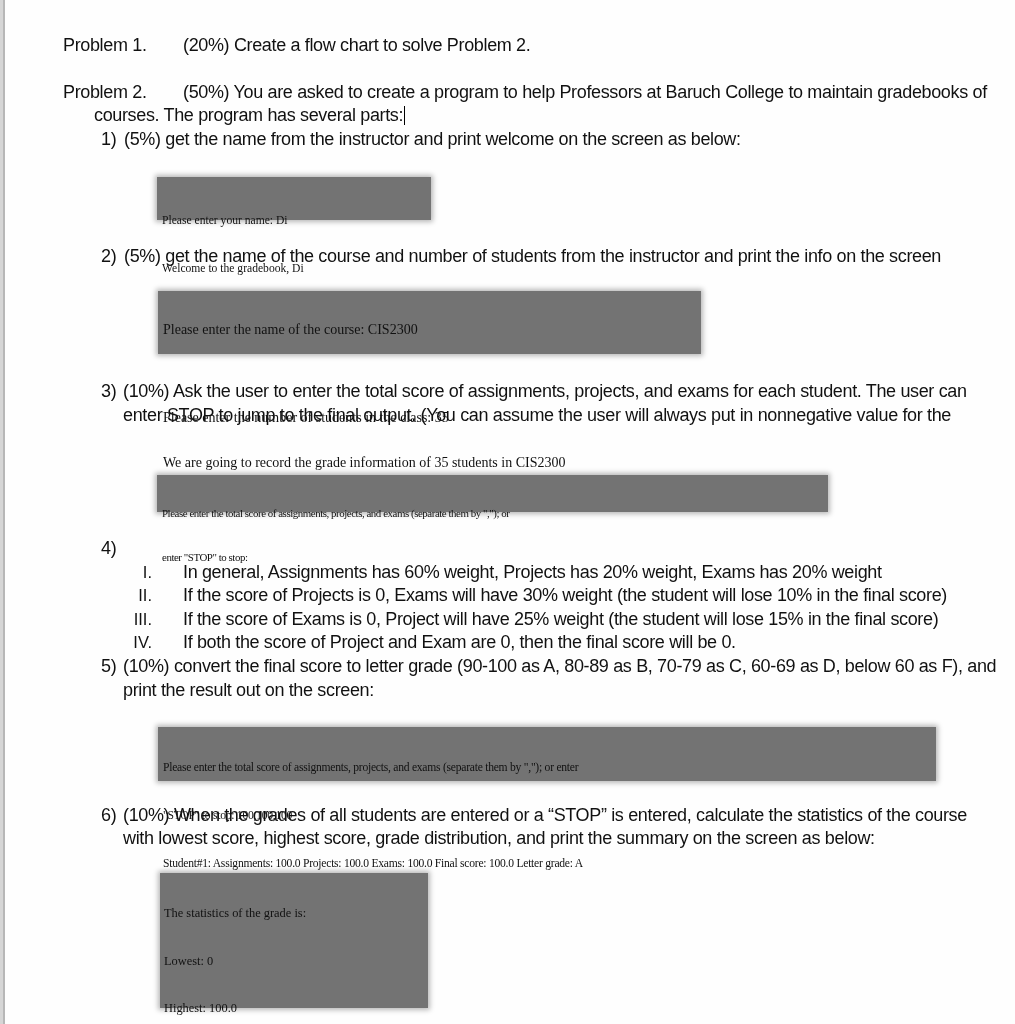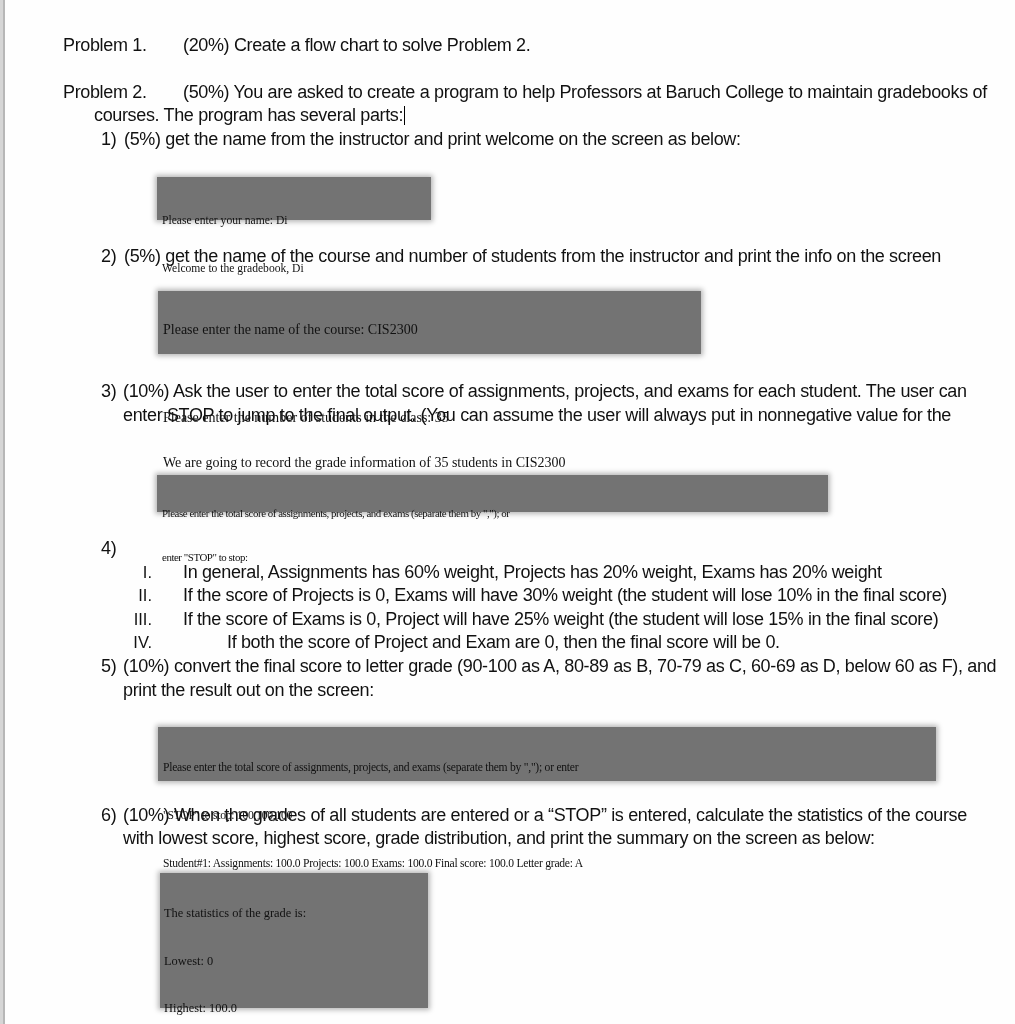--- a/index.html
+++ b/index.html
@@ -92,21 +92,21 @@
   <div class="roman" style="left:122px; top:561px;">I.</div>
   <div class="txt" style="left:183px; top:561px;">In general, Assignments has 60% weight, Projects has 20% weight, Exams has 20% weight</div>
 
   <div class="roman" style="left:122px; top:584px;">II.</div>
   <div class="txt" style="left:183px; top:584px;text-align:center;">If the score of Projects is 0, Exams will have 30% weight (the student will lose 10% in the final score)</div>
 
   <div class="roman" style="left:122px; top:608px;">III.</div>
   <div class="txt" style="left:183px; top:608px;">If the score of Exams is 0, Project will have 25% weight (the student will lose 15% in the final score)</div>
 
   <div class="roman" style="left:122px; top:631px;">IV.</div>
-  <div class="txt" style="left:183px; top:631px;margin-left:44px;">If both the score of Project and Exam are 0, then the final score will be 0.</div>
+  <div class="txt" style="left:183px; top:631px;">If both the score of Project and Exam are 0, then the final score will be 0.</div>
 
   <div class="txt" style="left:101px; top:655px;">5)</div>
   <div class="txt" style="left:123px; top:655px;">(10%) convert the final score to letter grade (90-100 as A, 80-89 as B, 70-79 as C, 60-69 as D, below 60 as F), and</div>
   <div class="txt" style="left:123px; top:679px;">print the result out on the screen:</div>
   <div class="console c4">
     <span class="ln">Please enter the total score of assignments, projects, and exams (separate them by ","); or enter</span>
     <span class="ln">"STOP" to stop: 100,100,100</span>
     <span class="ln">Student#1: Assignments: 100.0 Projects: 100.0 Exams: 100.0 Final score: 100.0 Letter grade: A</span>
   </div>
 

